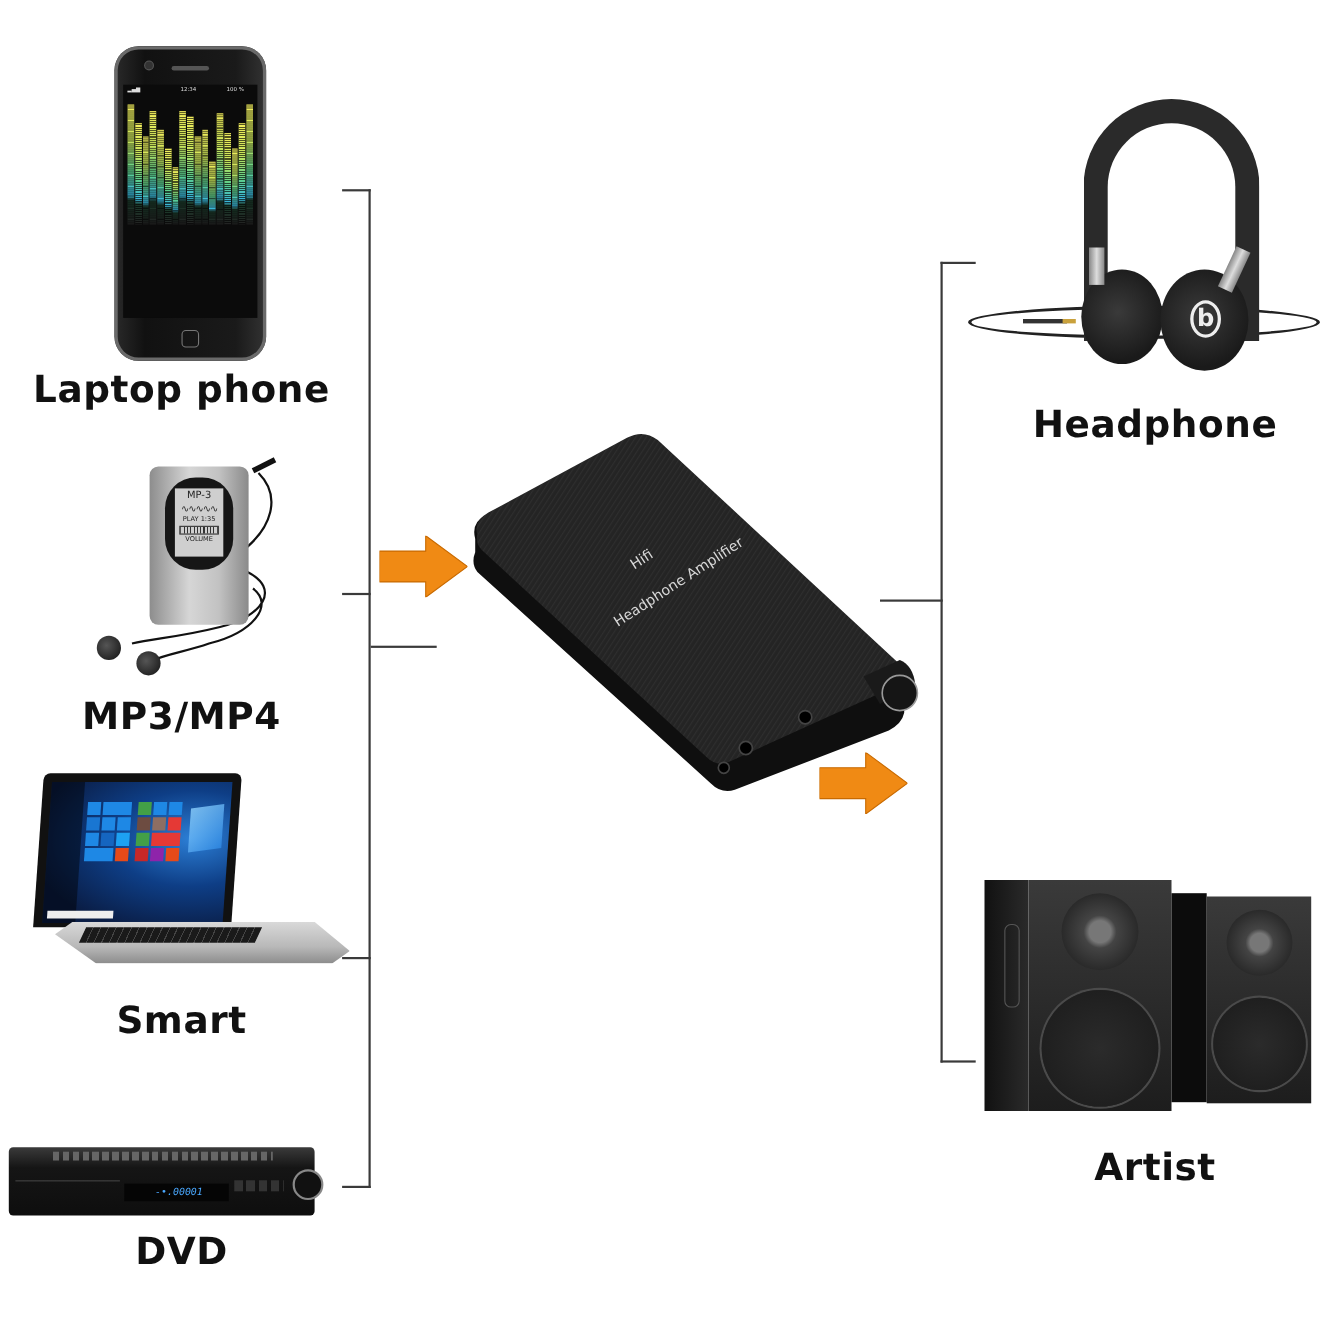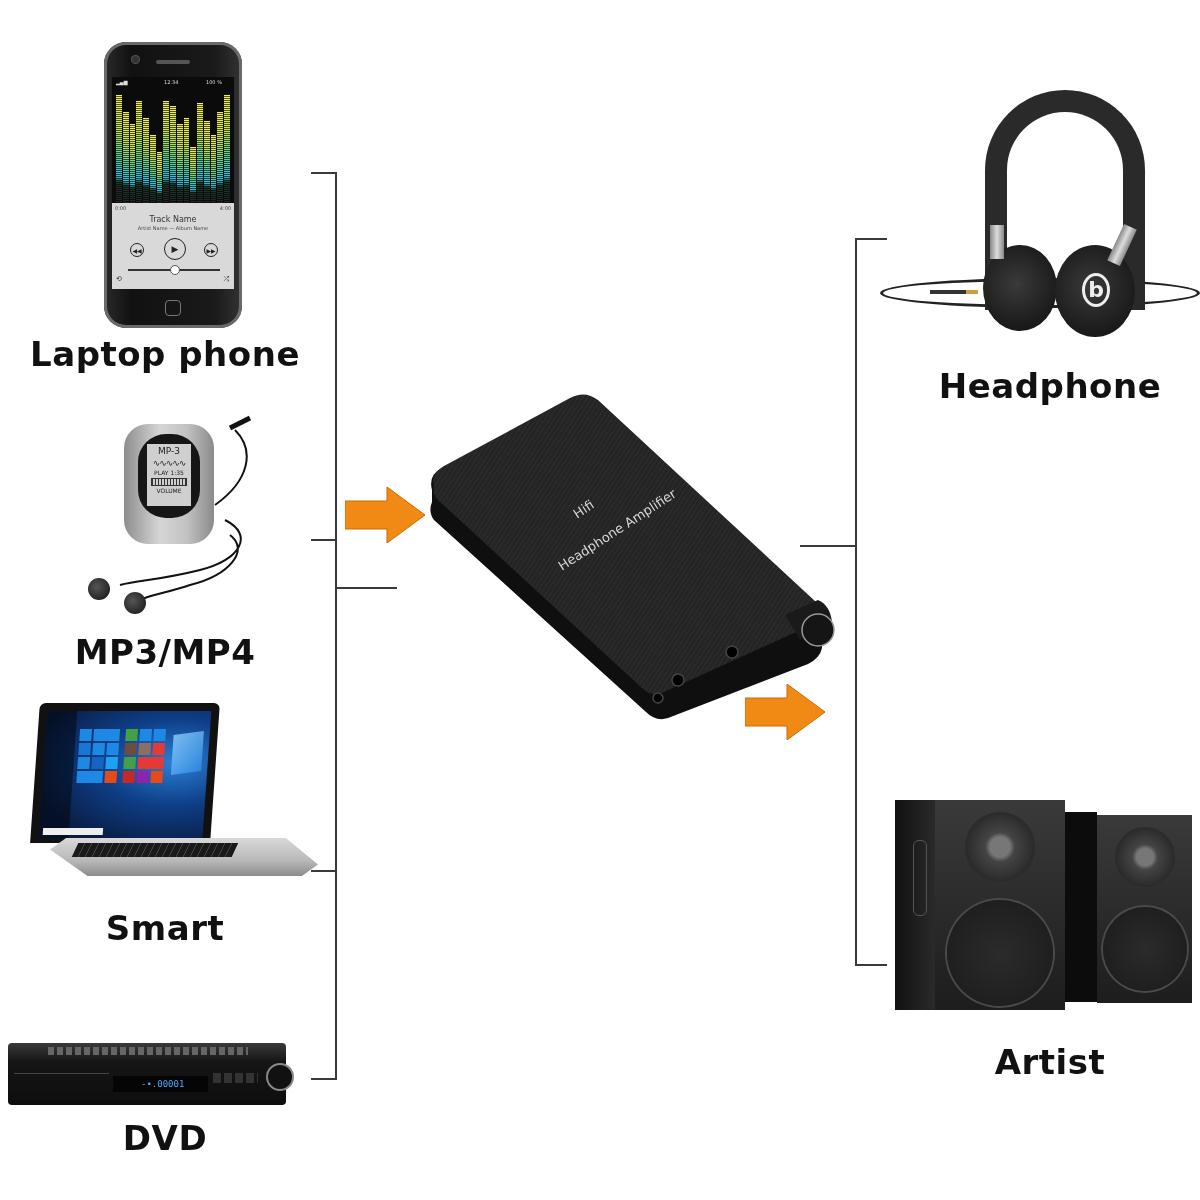--- a/index.html
+++ b/index.html
@@ -24,42 +24,42 @@
   .player { position:absolute; left:0; top:126px; width:122px; height:86px; background:#d9d9d9; }
   .player .time { position:absolute; top:2px; font-size:5px; color:#444; }
   .player .track { position:absolute; left:0; width:122px; top:12px; text-align:center; font-size:8px; color:#333; }
   .player .artist { position:absolute; left:0; width:122px; top:22px; text-align:center; font-size:5px; color:#444; }
   .ctrl { position:absolute; border-radius:50%; border:1.5px solid #222; display:flex; align-items:center; justify-content:center; color:#222; }
   .player .slider { position:absolute; left:16px; top:66px; width:92px; height:1.5px; background:#333; }
   .player .knob { position:absolute; left:58px; top:62px; width:8px; height:8px; border-radius:50%; background:#fff; border:1px solid #555; }
   .home-btn { position:absolute; left:61px; top:258px; width:14px; height:14px; border-radius:4px; border:1.5px solid #777; }
 
   
-  .mp3 { left:124px; top:424px; width:90px; height:120px; border-radius:24px;
+  .mp3 { left:136px; top:424px; width:90px; height:144px; border-radius:8px;
          background:linear-gradient(90deg,#8d8d8d,#d6d6d6 40%,#c2c2c2 70%,#8a8a8a); }
   .mp3 .face { position:absolute; left:14px; top:10px; width:62px; height:84px; border-radius:28px; background:#161616; }
   .mp3 .lcd { position:absolute; left:9px; top:10px; width:44px; height:62px; background:#cfcfcf; font-size:6px; color:#222; text-align:center; }
   .mp3 .lcd div { line-height:10px; }
   .earbud { position:absolute; width:22px; height:22px; border-radius:50%; background:radial-gradient(circle at 40% 40%,#555,#111); }
 
   
   .laptop-screen { left:35px; top:703px; width:180px; height:140px; background:#111; border-radius:6px 6px 0 0;
                    transform:skewX(-4deg); overflow:hidden; }
   .laptop-screen .desk { position:absolute; left:8px; top:8px; right:8px; bottom:4px;
                    background:radial-gradient(ellipse at 80% 40%, #2c7fd6 0%, #0e3e86 40%, #0a1d45 80%); }
   .tile { position:absolute; width:12px; height:12px; }
   .laptop-base { left:50px; top:838px; width:268px; height:38px;
                  background:linear-gradient(180deg,#d9d9d9,#b8b8b8 60%,#8c8c8c);
                  clip-path:polygon(6% 0, 88% 0, 100% 70%, 94% 100%, 14% 100%, 0 30%); }
   .keyboard { left:75px; top:843px; width:160px; height:14px;
               background:repeating-linear-gradient(90deg,#1a1a1a 0 6px,#444 6px 7px); transform:skewX(-25deg); }
 
   
   .dvd { left:8px; top:1043px; width:278px; height:62px; background:linear-gradient(180deg,#3a3a3a,#151515 30%,#0e0e0e);
-         border-radius:4px; }
+         border-radius:4px;font-style:italic; }
   .dvd .top { position:absolute; left:40px; top:4px; width:200px; height:8px;
               background:repeating-linear-gradient(90deg,#666 0 6px,transparent 6px 9px); }
   .dvd .display { position:absolute; left:105px; top:33px; width:95px; height:16px; background:#050505; color:#4aa8ff;
                   font-family:"DejaVu Sans Mono", monospace; font-size:9px; line-height:16px; padding-left:28px; box-sizing:border-box; }
   .dvd .knob { position:absolute; left:258px; top:20px; width:24px; height:24px; border-radius:50%; border:2px solid #888; background:#111; }
   .amp-text { position:absolute; left:548px; top:470px; color:#d8d8d8; font-size:13px; text-align:center;
               transform:rotate(-33deg); transform-origin:left top; line-height:18px; }
 
   
   .arrow { position:absolute; width:80px; height:56px; }
@@ -111,33 +111,20 @@
         <div class="bar" style="height: 85%;"></div>
         <div class="bar" style="height: 70%;"></div>
         <div class="bar" style="height: 75%;"></div>
         <div class="bar" style="height: 50%;"></div>
         <div class="bar" style="height: 88%;"></div>
         <div class="bar" style="height: 72%;"></div>
         <div class="bar" style="height: 60%;"></div>
         <div class="bar" style="height: 80%;"></div>
         <div class="bar" style="height: 95%;"></div>
       </div>
-    <div class="player">
-      <span class="time" style="left:3px">0:00</span>
-      <span class="time" style="right:3px">4:00</span>
-      <div class="track">Track Name</div>
-      <div class="artist">Artist Name — Album Name</div>
-      <div class="ctrl" style="left:18px;top:40px;width:12px;height:12px;font-size:6px;">◀◀</div>
-      <div class="ctrl" style="left:52px;top:35px;width:20px;height:20px;font-size:9px;">▶</div>
-      <div class="ctrl" style="left:92px;top:40px;width:12px;height:12px;font-size:6px;">▶▶</div>
-      <div class="slider"></div>
-      <div class="knob" id="vol-knob" style="left: 58px;"></div>
-      <span class="abs" style="left:4px;top:72px;font-size:7px;color:#333">⟲</span>
-      <span class="abs" style="right:5px;top:72px;font-size:7px;color:#333">⤮</span>
-    </div>
   </div>
   <div class="home-btn"></div>
 </div>
 <div class="label" style="left:30px;top:334px;width:270px;">Laptop phone</div>
 
 <svg class="abs" style="left:80px;top:410px;" width="200" height="220">
   <path d="M155 20 C175 40 170 70 135 95 M145 110 C175 125 160 150 120 160 C80 170 60 170 40 175 M150 125 C170 140 150 165 110 175 C90 182 70 185 60 190" stroke="#111" stroke-width="2" fill="none"></path>
   <path d="M150 18 L170 8" stroke="#111" stroke-width="5"></path>
 </svg>
 <div class="abs mp3">

